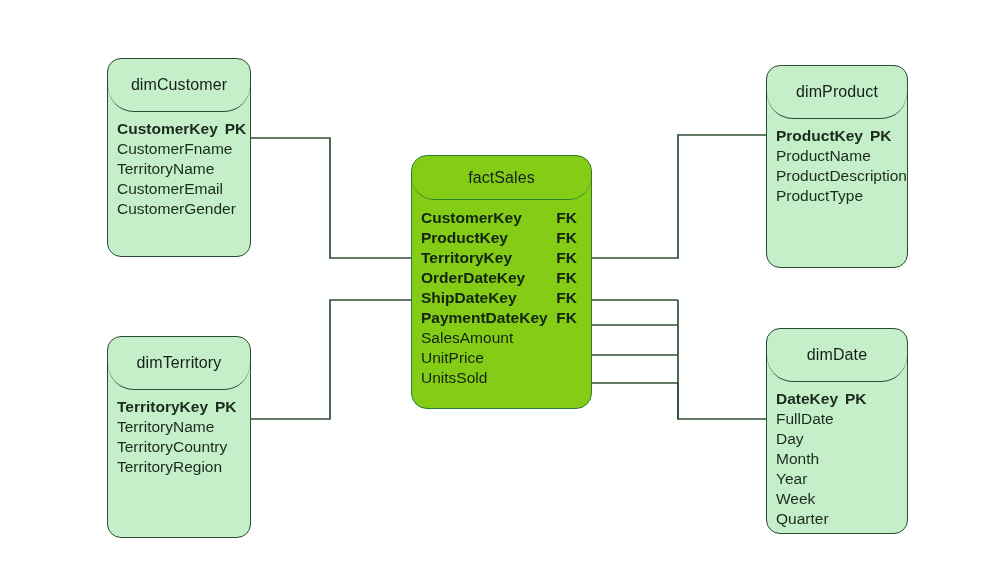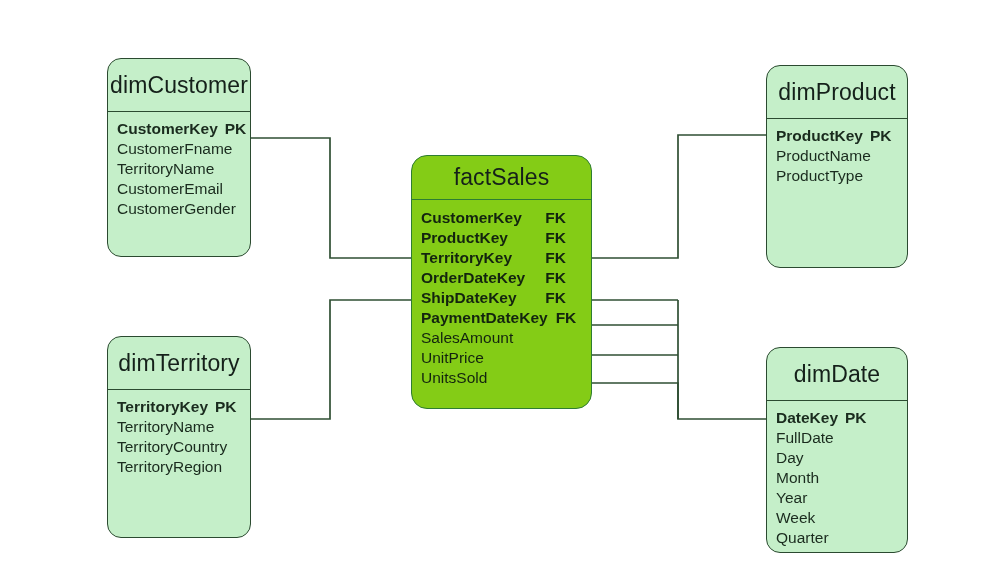--- a/index.html
+++ b/index.html
@@ -44,31 +44,32 @@
     border-radius: 16px;
   }
 
   .entity-header {
     position: relative;
     height: 52px;
     display: flex;
     align-items: center;
     justify-content: center;
     border-bottom: 1.5px solid #2b4a30;
-    font-size: 23px;
+    font-size: 16px;
     color: #15201a;
     letter-spacing: 0.1px;
+    border-radius: 26px;
   }
   .entity.fact .entity-header {
     height: 43px;
     border-bottom-color: #2e7d32;
   }
 
   .field-list {
-    padding: 8px 11px 0 0;
+    padding: 8px 0 0 0;
   }
   .field {
     display: flex;
     align-items: baseline;
     height: 20px;
     padding: 0 6px 0 9px;
     font-size: 15.5px;
     color: #1a2b1e;
     white-space: nowrap;
   }
@@ -93,21 +94,21 @@
     color: #13240f;
     justify-content: space-between;
   }
   .entity.fact .field .ftag { margin-left: 8px; }
 
   
   #ent-dimCustomer  { left: 107px; top: 58px;  width: 144px; height: 199px; }
   #ent-dimTerritory { left: 107px; top: 336px; width: 144px; height: 202px; }
   #ent-factSales    { left: 411px; top: 155px; width: 181px; height: 254px; }
   #ent-dimProduct   { left: 766px; top: 65px;  width: 142px; height: 203px; }
-  #ent-dimDate      { left: 766px; top: 347px; width: 142px; height: 206px; }
+  #ent-dimDate      { left: 766px; top: 328px; width: 142px; height: 206px; }
 
   
   #ent-dimProduct .field-list { overflow: visible; }
   #ent-dimProduct .field { overflow: visible; }
 </style>
 </head>
 <body>
 
 <div id="canvas">
 
@@ -208,20 +209,23 @@
     <div class="entity-header">dimProduct</div>
     <div class="field-list">
       <div class="field key">
         <span class="fname">ProductKey</span>
         <span class="ftag">PK</span>
       </div>
       <div class="field">
         <span class="fname">ProductName</span>
       </div>
       <div class="field">
+        <span class="fname">ProductDescription</span>
+      </div>
+      <div class="field">
         <span class="fname">ProductType</span>
       </div>
     </div>
   </div>
 
   <div class="entity dim" id="ent-dimDate">
     <div class="entity-header">dimDate</div>
     <div class="field-list">
       <div class="field key">
         <span class="fname">DateKey</span>

